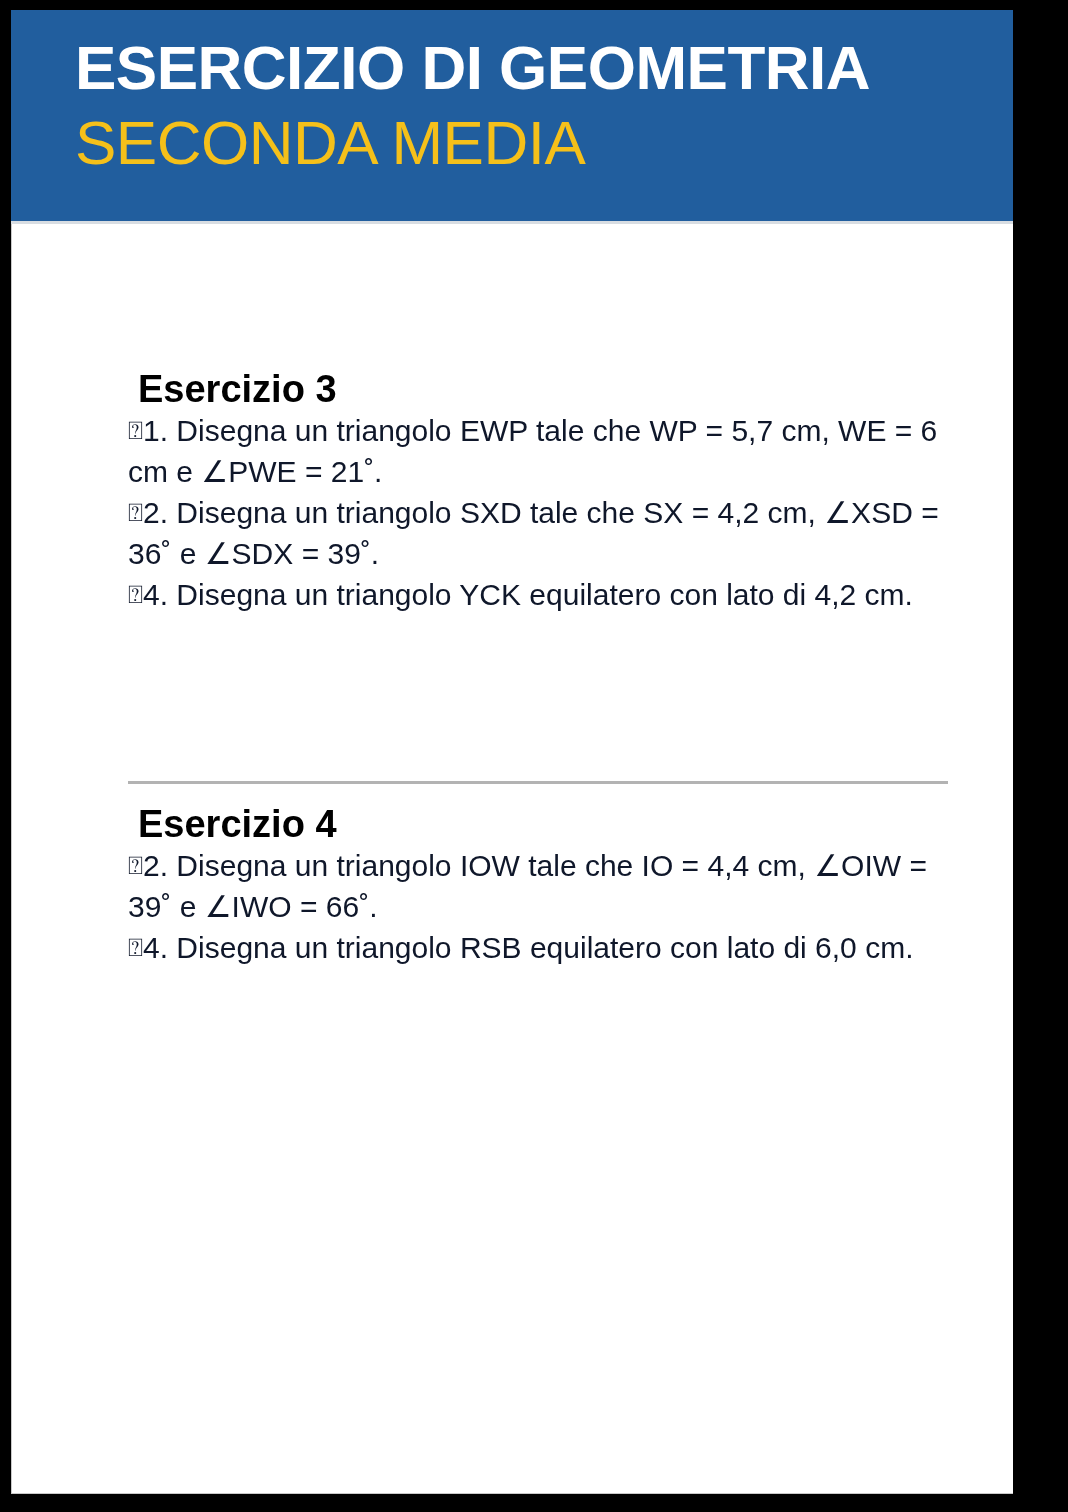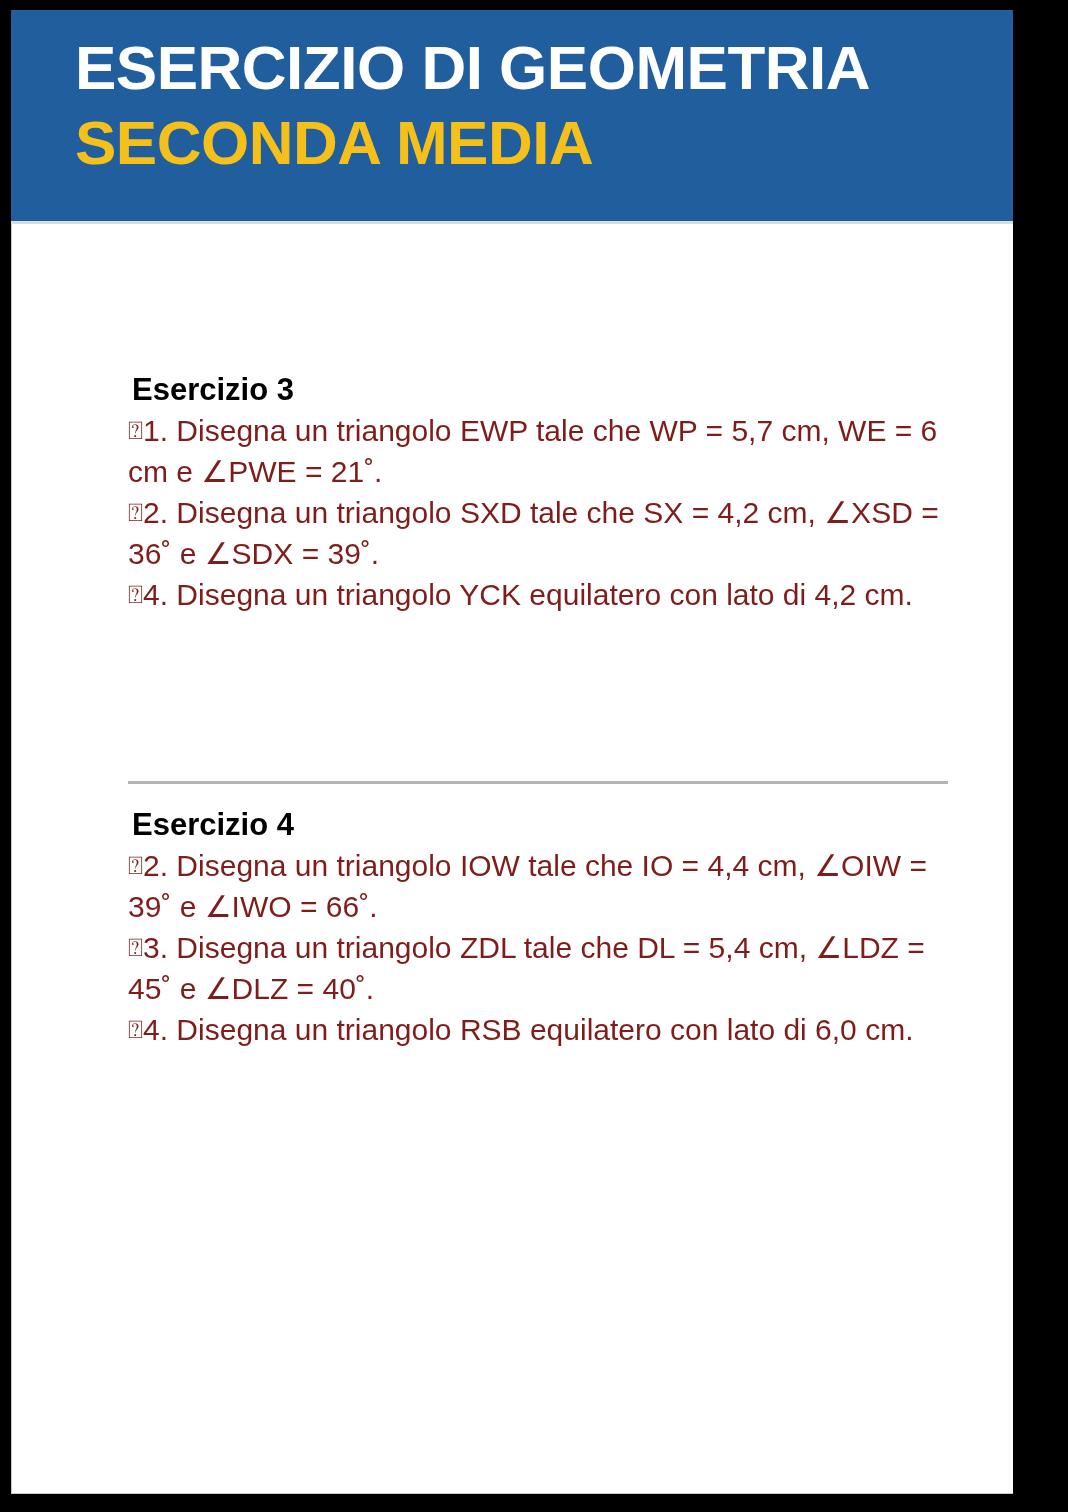--- a/index.html
+++ b/index.html
@@ -57,21 +57,21 @@
     color: #ffffff;
     letter-spacing: -0.5px;
     line-height: 1;
     white-space: nowrap;
   }
   .banner-subtitle {
     position: absolute;
     left: 64px;
     top: 102px;
     font-size: 62px;
-    font-weight: bold;
+    font-weight: normal;
     color: #F5C01A;
     letter-spacing: -0.5px;
     line-height: 1;
     white-space: nowrap;
   }
 
   
   .content {
     position: absolute;
     left: 0;
@@ -87,36 +87,36 @@
 
   .exercise-block {
     position: absolute;
     left: 116px;
     width: 820px;
   }
   #exercise-block-1 { top: 145px; }
   #exercise-block-2 { top: 580px; }
 
   .exercise-heading {
-    font-size: 31px;
+    font-size: 38px;
     font-weight: bold;
     color: #000000;
     line-height: 41px;
-    margin: 0 0 0 4px;
+    margin: 0 0 0 10px;
   }
 
   .task-list {
     list-style: none;
     margin: 0;
     padding: 0;
   }
   .task-item {
     font-size: 30px;
     font-weight: normal;
-    color: #7f1d1d;
+    color: #0f172a;
     line-height: 41px;
     text-indent: 0;
     margin: 0;
     padding: 0;
   }
   .tofu {
     font-family: "DejaVu Sans", sans-serif;
     font-size: 25px;
     display: inline-block;
     vertical-align: 2px;
@@ -162,23 +162,20 @@
 
       <div class="section-divider"></div>
 
       <div class="exercise-block" id="exercise-block-2">
         <div class="exercise-heading">Esercizio 4</div>
         <ul class="task-list">
           <li class="task-item">
             <span class="tofu">⍰</span><span>2. Disegna un triangolo IOW tale che IO = 4,4 cm, ∠OIW = 39˚ e ∠IWO = 66˚.</span>
           </li>
           <li class="task-item">
-            <span class="tofu">⍰</span><span>3. Disegna un triangolo ZDL tale che DL = 5,4 cm, ∠LDZ = 45˚ e ∠DLZ = 40˚.</span>
-          </li>
-          <li class="task-item">
             <span class="tofu">⍰</span><span>4. Disegna un triangolo RSB equilatero con lato di 6,0 cm.</span>
           </li>
         </ul>
       </div>
 
     </div>
   </div>
 </div>
 
 </body></html>

